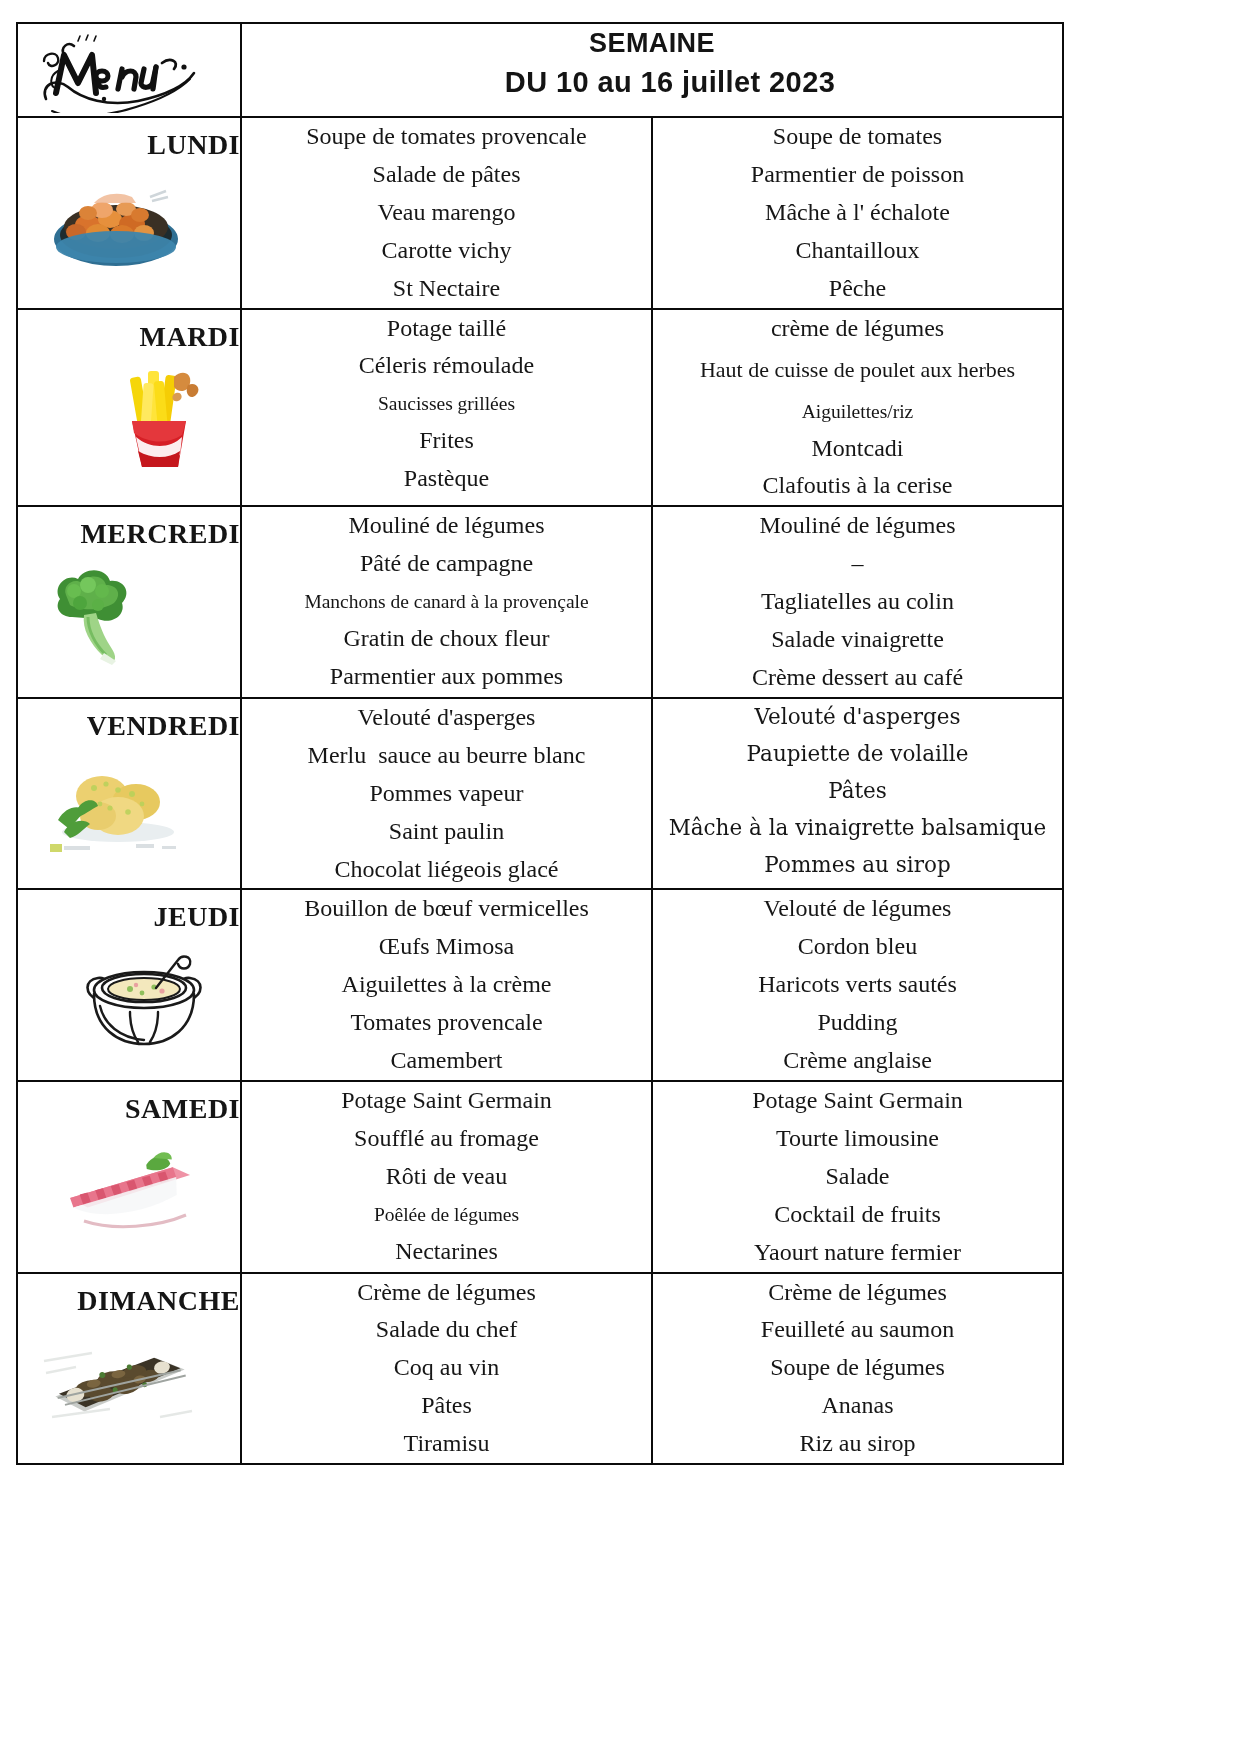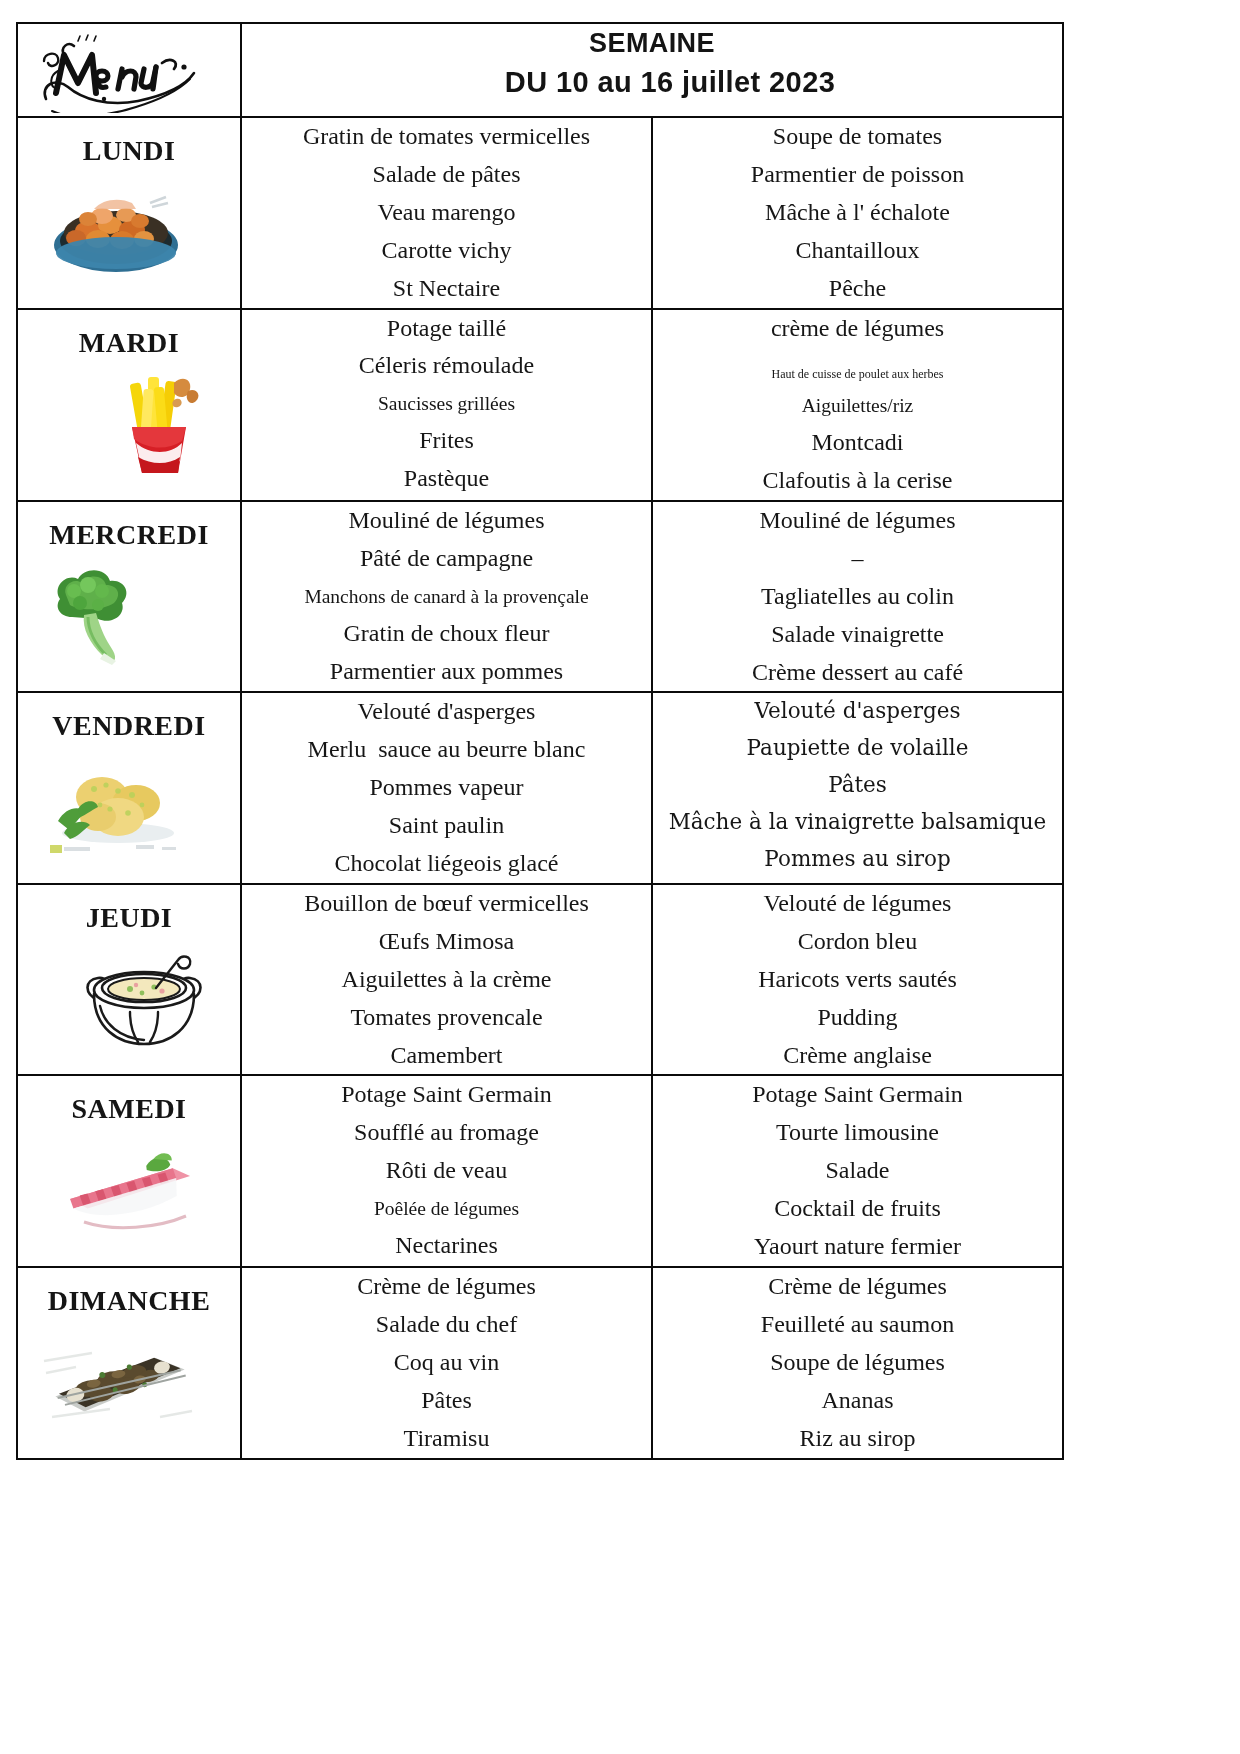--- a/index.html
+++ b/index.html
@@ -40,24 +40,25 @@
   }
   .title-line.l2{font-size:29px;margin-left:36px;}
 
   
   .day-cell{width:222px;text-align:center;position:relative;}
   .day-name{
     font-family:"Liberation Serif", serif;
     font-weight:bold;
     font-size:28px;
     letter-spacing:.5px;
-    padding-top:18px;
+    padding-top:12px;
     line-height:1.05;
     color:#151515;
     white-space:nowrap;
+    text-align:right;
   }
   .day-art{
     height:120px;
     display:flex;
     align-items:center;
     justify-content:center;
     margin-top:6px;
   }
   .day-art.right{justify-content:flex-end;padding-right:26px;}
   .day-art.left{justify-content:flex-start;padding-left:22px;}
@@ -69,21 +70,21 @@
     padding:6px 6px 8px;
   }
   .menu-cell .dish{
     font-family:"Liberation Serif", serif;
     font-size:24px;
     line-height:1.58;
     color:#161616;
     white-space:pre;
   }
   .menu-cell .dish.sm{font-size:19.5px;line-height:1.9;}
-  .menu-cell .dish.xs{font-size:12px;line-height:2.05;margin-top:15px;}
+  .menu-cell .dish.xs{font-size:22px;line-height:2.05;}
 
   
   .menu-cell.serif-alt .dish{font-family:"DejaVu Serif", serif;font-size:21.5px;line-height:1.72;}
 
   
   svg{display:block;}
 </style>
 </head>
 <body>
 
@@ -149,21 +150,21 @@
                 <ellipse cx="48" cy="36" rx="9" ry="7" fill="#db8338"></ellipse>
                 <ellipse cx="100" cy="38" rx="9" ry="7" fill="#d87a2f"></ellipse>
               </g>
               <path d="M54 26 C62 16 80 14 92 20 L96 26" fill="#f0b994" opacity=".85"></path>
               <path d="M110 20 L126 14 M112 24 L128 20" stroke="#cfd6da" stroke-width="2.6" fill="none"></path>
               <ellipse cx="76" cy="70" rx="60" ry="16" fill="#3d85ac" opacity=".95"></ellipse>
             </svg>
           </div>
         </td>
         <td class="menu-cell">
-          <div class="dish">Gratin de tomates vermicelles</div>
+          <div class="dish">Soupe de tomates provencale</div>
           <div class="dish">Salade de pâtes</div>
           <div class="dish">Veau marengo</div>
           <div class="dish">Carotte vichy</div>
           <div class="dish">St Nectaire</div>
         </td>
         <td class="menu-cell">
           <div class="dish">Soupe de tomates</div>
           <div class="dish">Parmentier de poisson</div>
           <div class="dish">Mâche à l' échalote</div>
           <div class="dish">Chantailloux</div>

